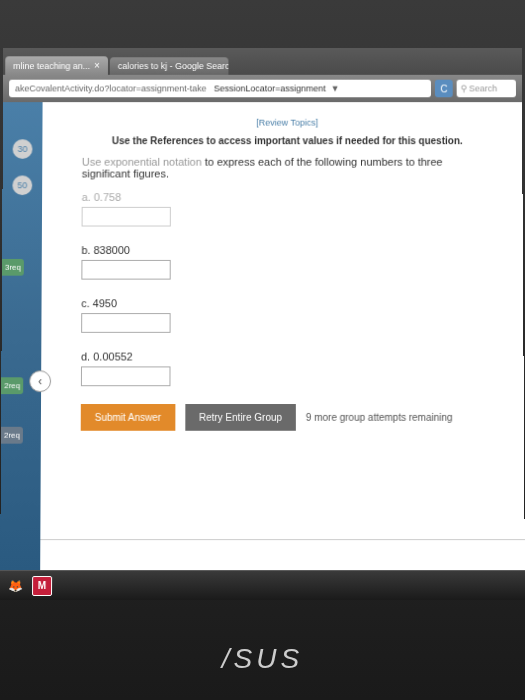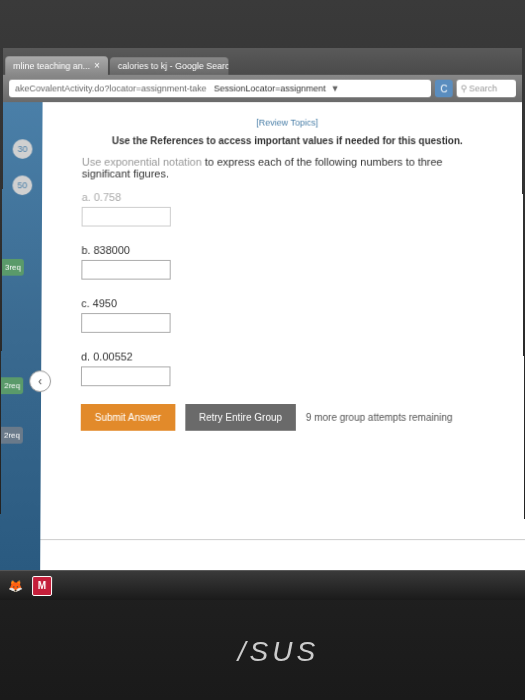--- a/index.html
+++ b/index.html
@@ -260,30 +260,29 @@
       color: #fff;
       font-size: 10px;
       font-weight: bold;
       width: 20px;
       height: 20px;
       border-radius: 2px;
       border: 1px solid #fff;
     }
     .laptop-brand {
       position: absolute;
-      bottom: 32px;
+      bottom: 25px;
       left: 50%;
       transform: translateX(-50%);
       color: #ccc;
       font-family: Arial, sans-serif;
       font-size: 28px;
       font-weight: 300;
       letter-spacing: 4px;
       font-style: italic;
-      margin-left: 16px;
     }
   </style>
 </head>
 <body>
 
 <div class="laptop-bezel">
   <div class="screen">
 
     <div class="browser-tabs">
       <div class="tab active">

